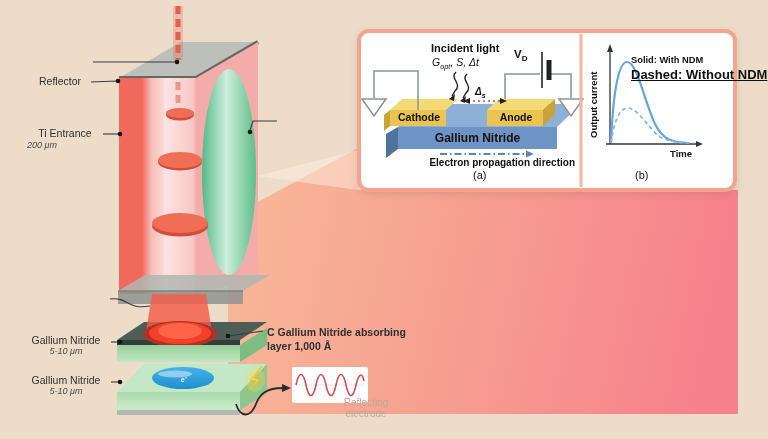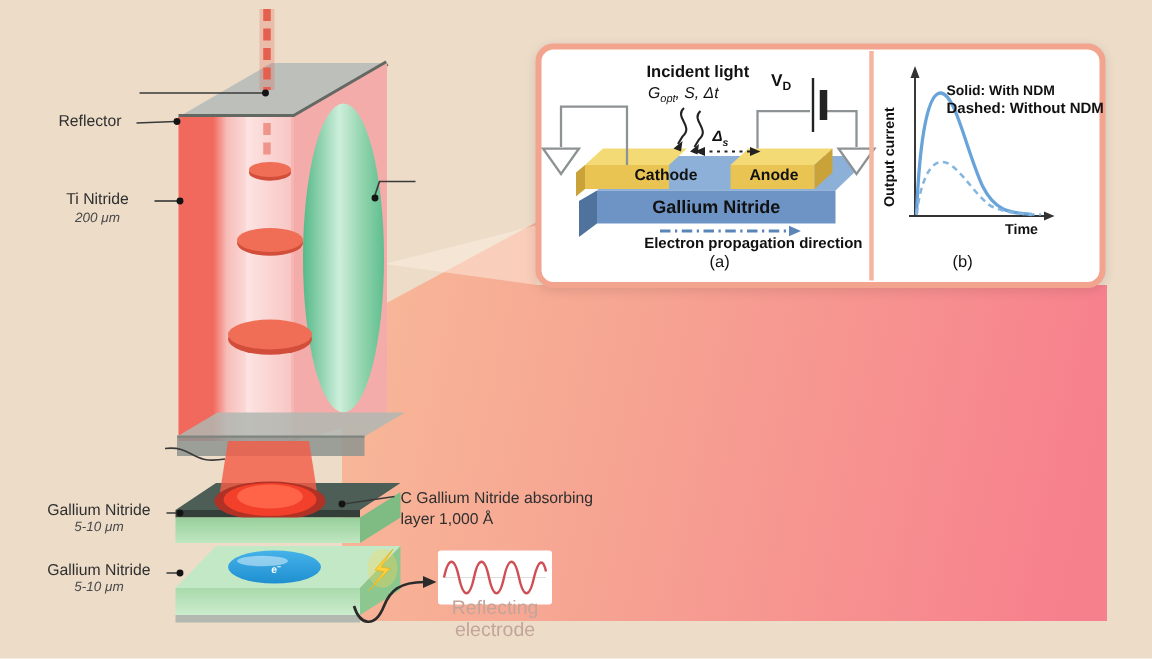--- a/index.html
+++ b/index.html
@@ -15,21 +15,21 @@
         border:4px solid #f2a48e;border-radius:12px;box-shadow:0 2px 8px rgba(0,0,0,0.10);}
   svg.linework{position:absolute;left:0;top:0;width:768px;height:439px;}
   .lbl{position:absolute;color:#2f2f2f;font-size:10.5px;line-height:13px;white-space:pre-line;}
   .lbl.center{text-align:center;}
   .sz{position:absolute;color:#4a4a4a;font-style:italic;font-size:9px;white-space:pre-line;}
   .ins{position:absolute;color:#111;}
   .b600{font-weight:600;}
   .bold{font-weight:bold;}
   sub{font-size:70%;}
   .rot{transform-origin:0 0;transform:rotate(-90deg);white-space:nowrap;}
-  .refl{position:absolute;color:#c4a49a;font-size:13px;text-align:center;}
+  .refl{position:absolute;color:#c4a49a;font-size:10px;text-align:center;margin-left:36px;}
   .elec{position:absolute;color:#ffffff;font-size:7px;font-weight:bold;text-align:center;}
 </style>
 </head>
 <body>
 
 <div class="stage">
 
   <div class="grad"></div>
   <div class="wedge"></div>
   <div class="inset-box"></div>
@@ -206,46 +206,46 @@
       <line x1="610" y1="144" x2="610" y2="50"></line>
       <polygon points="607,52 610,44 613,52" stroke="none"></polygon>
       <line x1="606" y1="144" x2="697" y2="144"></line>
       <polygon points="696,141 703,144 696,147" stroke="none"></polygon>
     </g>
     <path d="M611,143 C613,95 618,62 627,62 C637,62 644,100 655,124 C663,140 672,142 688,143" fill="none" stroke="#68a4da" stroke-width="2.2"></path>
     <path d="M611,143 C614,120 620,108 628,108 C638,108 647,127 660,137 C670,142 680,143 694,143" fill="none" stroke="#85b6e0" stroke-width="1.7" stroke-dasharray="4 3"></path>
   </svg>
 
   <div class="lbl center" style="left:24px;top:75px;width:72px;">Reflector</div>
-  <div class="lbl center" style="left:27px;top:127px;width:76px;">Ti Nitride</div>
-  <div class="sz" style="left:27px;top:140px;width:76px;text-align:center;">200 μm</div>
+  <div class="lbl center" style="left:27px;top:127px;width:76px;">Ti Entrance</div>
+  <div class="sz" style="left:27px;top:140px;width:76px;text-align:left;">200 μm</div>
   <div class="lbl center" style="left:24px;top:334px;width:84px;">Gallium Nitride</div>
   <div class="sz" style="left:24px;top:346px;width:84px;text-align:center;">5-10 μm</div>
   <div class="lbl center" style="left:24px;top:374px;width:84px;">Gallium Nitride</div>
   <div class="sz" style="left:24px;top:386px;width:84px;text-align:center;">5-10 μm</div>
-  <div class="lbl" style="left:267px;top:325px;line-height:14px;">C Gallium Nitride absorbing
+  <div class="lbl" style="left:267px;top:325px;line-height:14px;font-weight:bold;">C Gallium Nitride absorbing
 layer  1,000 Å</div>
   <div class="elec" style="left:176px;top:375px;width:16px;">e⁻</div>
   <div class="refl" style="left:292px;top:397px;width:76px;">Reflecting electrode</div>
 
   <div class="ins b600" style="left:431px;top:42px;font-size:11px;">Incident light</div>
   <div class="ins" style="left:432px;top:56px;font-size:10.5px;font-style:italic;">
     <span>G</span><sub>opt</sub><span>, S, Δt</span>
   </div>
   <div class="ins bold" style="left:514px;top:48px;font-size:11.5px;">
     <span>V</span><sub>D</sub>
   </div>
   <div class="ins b600" style="left:475px;top:86px;font-size:10px;font-style:italic;">
     <span>Δ</span><sub>s</sub>
   </div>
-  <div class="ins bold" style="left:391px;top:111px;width:56px;font-size:10.5px;margin-left:32px;">Cathode</div>
+  <div class="ins bold" style="left:391px;top:111px;width:56px;text-align:center;font-size:10.5px;">Cathode</div>
   <div class="ins bold" style="left:488px;top:111px;width:56px;text-align:center;font-size:10.5px;">Anode</div>
   <div class="ins bold" style="left:398px;top:131px;width:159px;text-align:center;font-size:12px;">Gallium Nitride</div>
   <div class="ins b600" style="left:395px;top:157px;width:180px;text-align:right;font-size:10px;">Electron propagation direction</div>
   <div class="ins" style="left:473px;top:169px;font-size:11px;">(a)</div>
 
   <div class="ins b600" style="left:631px;top:55px;font-size:9.3px;">Solid: With NDM</div>
-  <div class="ins b600" style="left:631px;top:67px;font-size:10px;">Dashed: Without NDM</div>
+  <div class="ins b600" style="left:631px;top:67px;font-size:13px;text-decoration:underline;">Dashed: Without NDM</div>
   <div class="ins b600 rot" style="left:588px;top:138px;font-size:9.5px;">Output current</div>
   <div class="ins b600" style="left:670px;top:148px;font-size:9.5px;text-align:right;">Time</div>
   <div class="ins" style="left:635px;top:169px;font-size:11px;">(b)</div>
 
 </div>
 
 </body></html>

